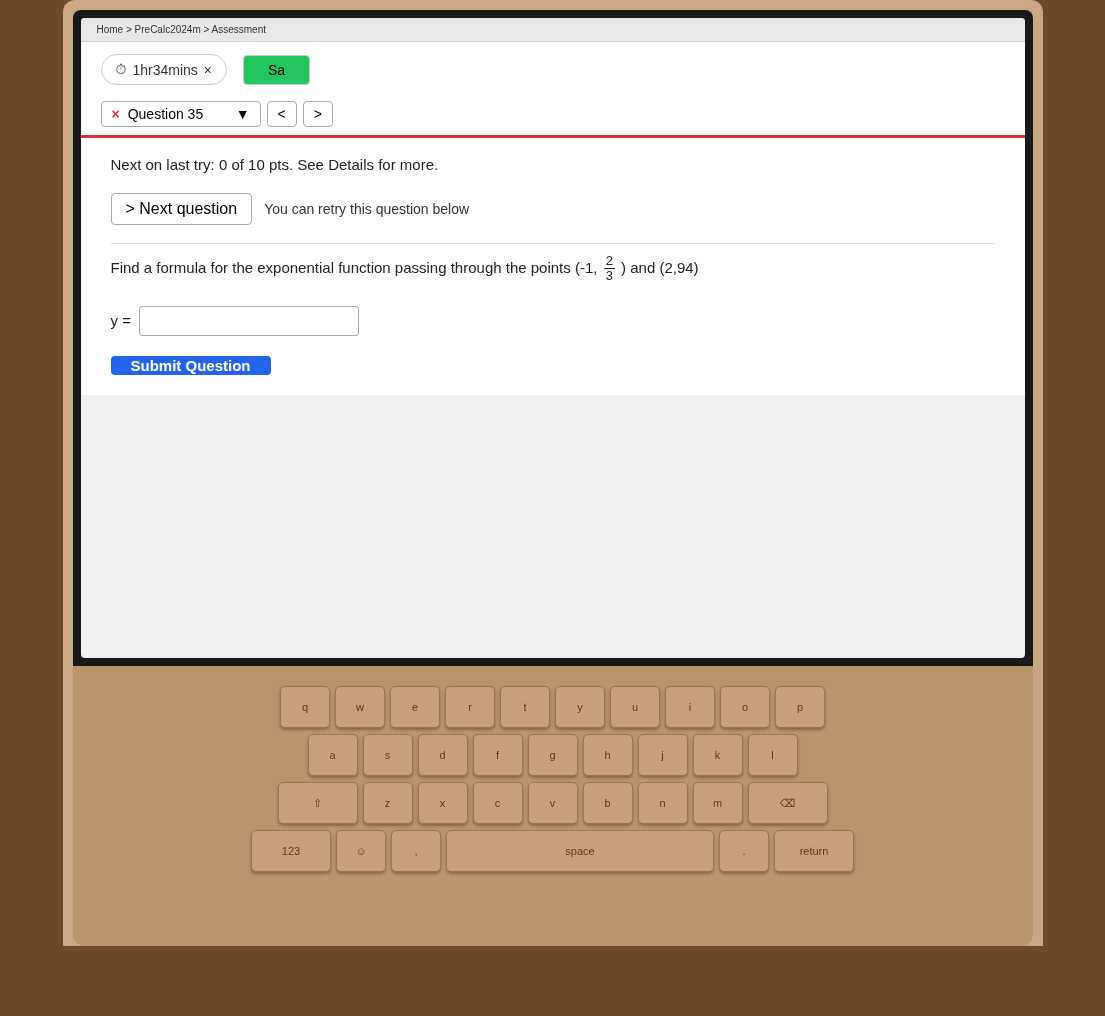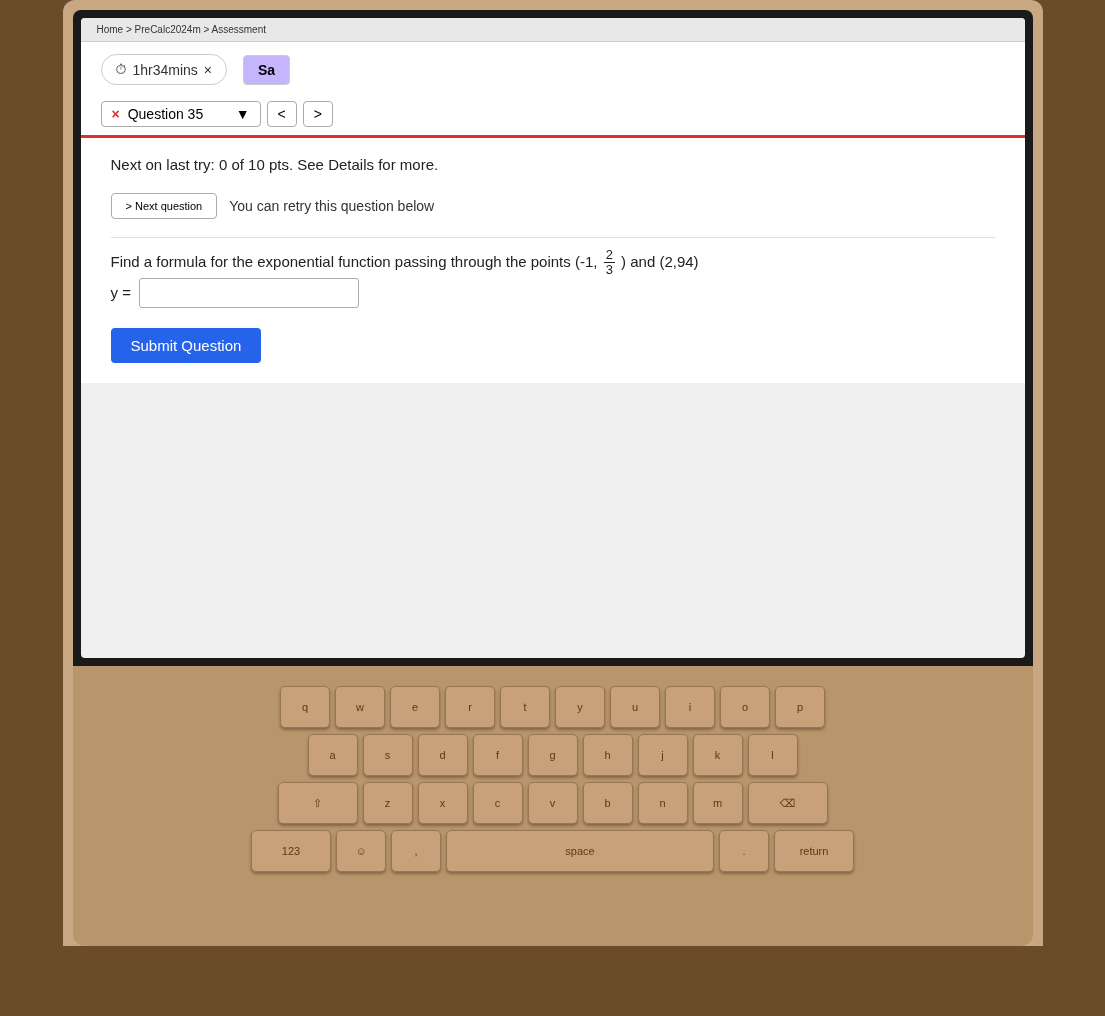--- a/index.html
+++ b/index.html
@@ -83,28 +83,27 @@
       border: 1px solid #ccc;
       border-radius: 20px;
       padding: 6px 14px;
       background: #fff;
       font-size: 14px;
       color: #333;
       cursor: pointer;
     }
 
     .save-btn {
-      background: #c4b5fd;
+      background: #22c55e;
       border: 1px solid #ccc;
       border-radius: 4px;
-      padding: 6px 14px;
+      padding: 6px 24px;
       font-size: 14px;
       cursor: pointer;
       margin-left: 8px;
-      font-weight: bold;
     }
 
     
     .question-nav-row {
       display: flex;
       align-items: center;
       gap: 6px;
       padding: 8px 20px;
       border-bottom: 3px solid #e03030;
       background: #fff;
@@ -156,21 +155,21 @@
       align-items: center;
       gap: 12px;
       padding: 10px 30px 18px 30px;
       background: #fff;
     }
 
     .next-question-btn {
       border: 1px solid #aaa;
       border-radius: 4px;
       padding: 6px 14px;
-      font-size: 11px;
+      font-size: 16px;
       background: #fff;
       cursor: pointer;
       display: flex;
       align-items: center;
       gap: 4px;
     }
 
     .retry-text {
       font-size: 14px;
       color: #333;
@@ -179,20 +178,21 @@
 
     
     .question-area {
       padding: 10px 30px 20px 30px;
       background: #fff;
     }
 
     .question-text {
       font-size: 15px;
       color: #222;
+      margin-bottom: 22px;
       line-height: 1.6;
     }
 
     .math-fraction {
       display: inline-flex;
       flex-direction: column;
       align-items: center;
       vertical-align: middle;
       margin: 0 2px;
       font-size: 13px;
@@ -231,23 +231,23 @@
       width: 220px;
       background: #fff;
     }
 
     
     .submit-btn {
       background: #2563eb;
       color: #fff;
       border: none;
       border-radius: 4px;
-      padding: 9px 20px;
+      padding: 1px 20px;
       font-size: 15px;
-      font-weight: normal;
+      font-weight: bold;
       cursor: pointer;
     }
 
     
     .keyboard-area {
       background: #b8956a;
       padding: 20px 10px;
       border-radius: 0 0 12px 12px;
       min-height: 280px;
     }

